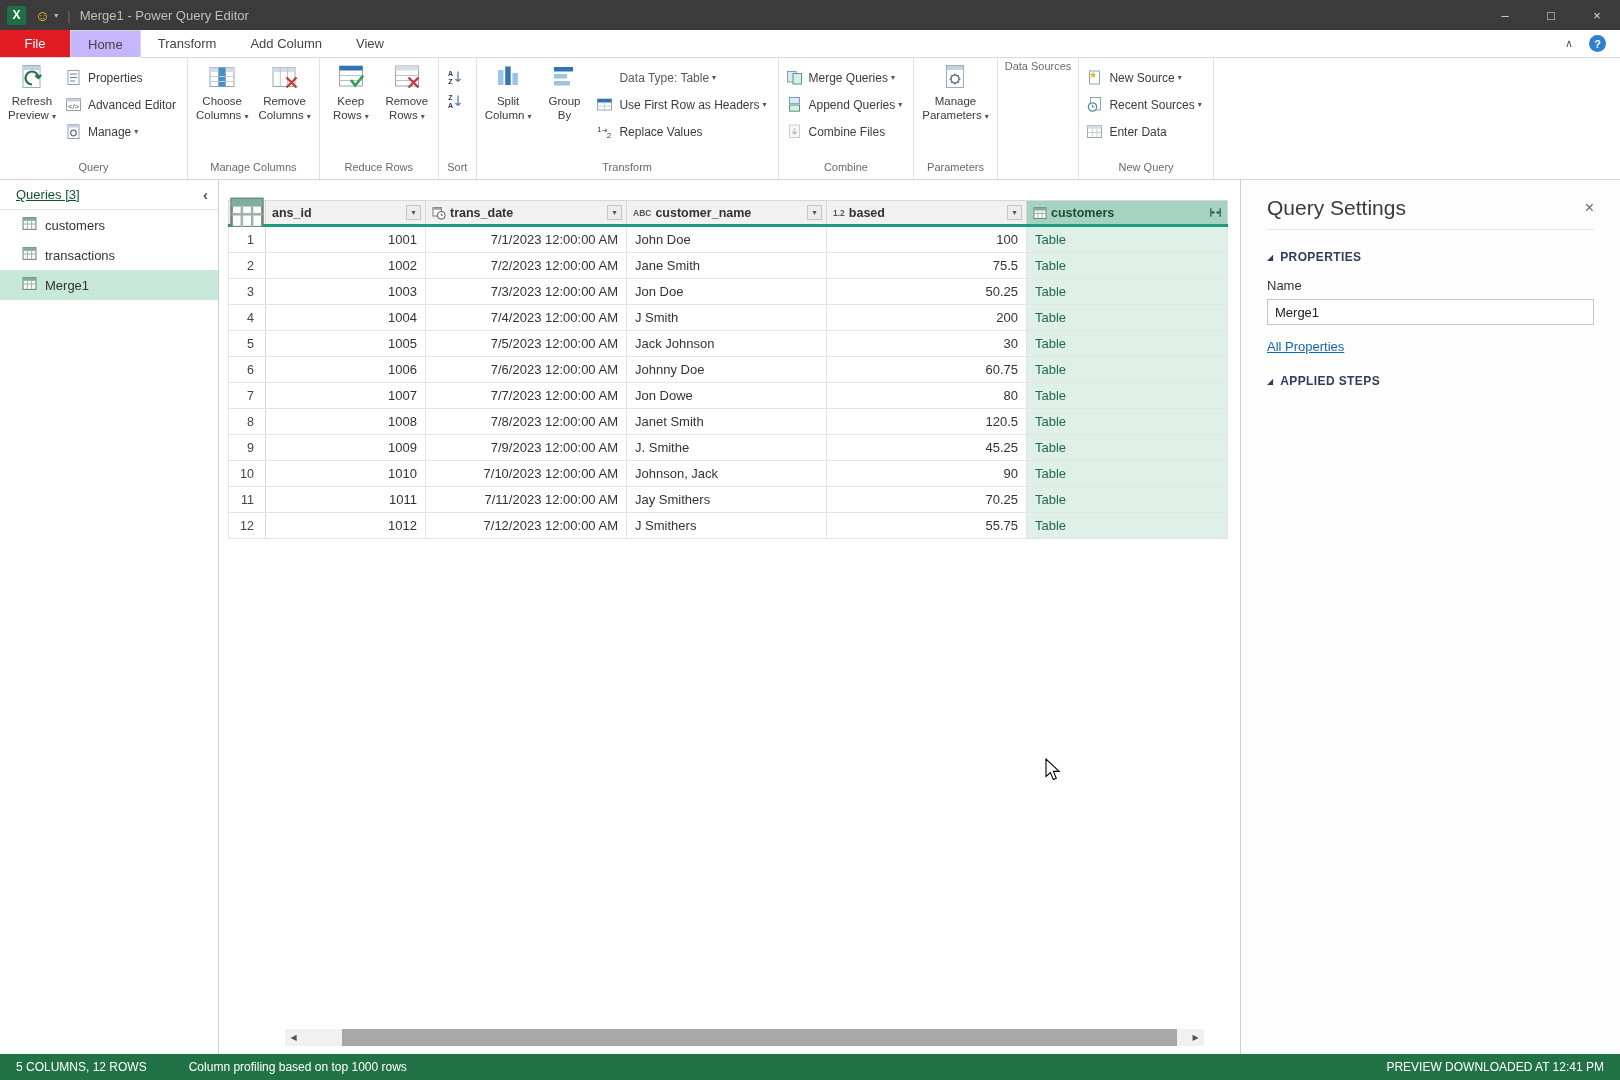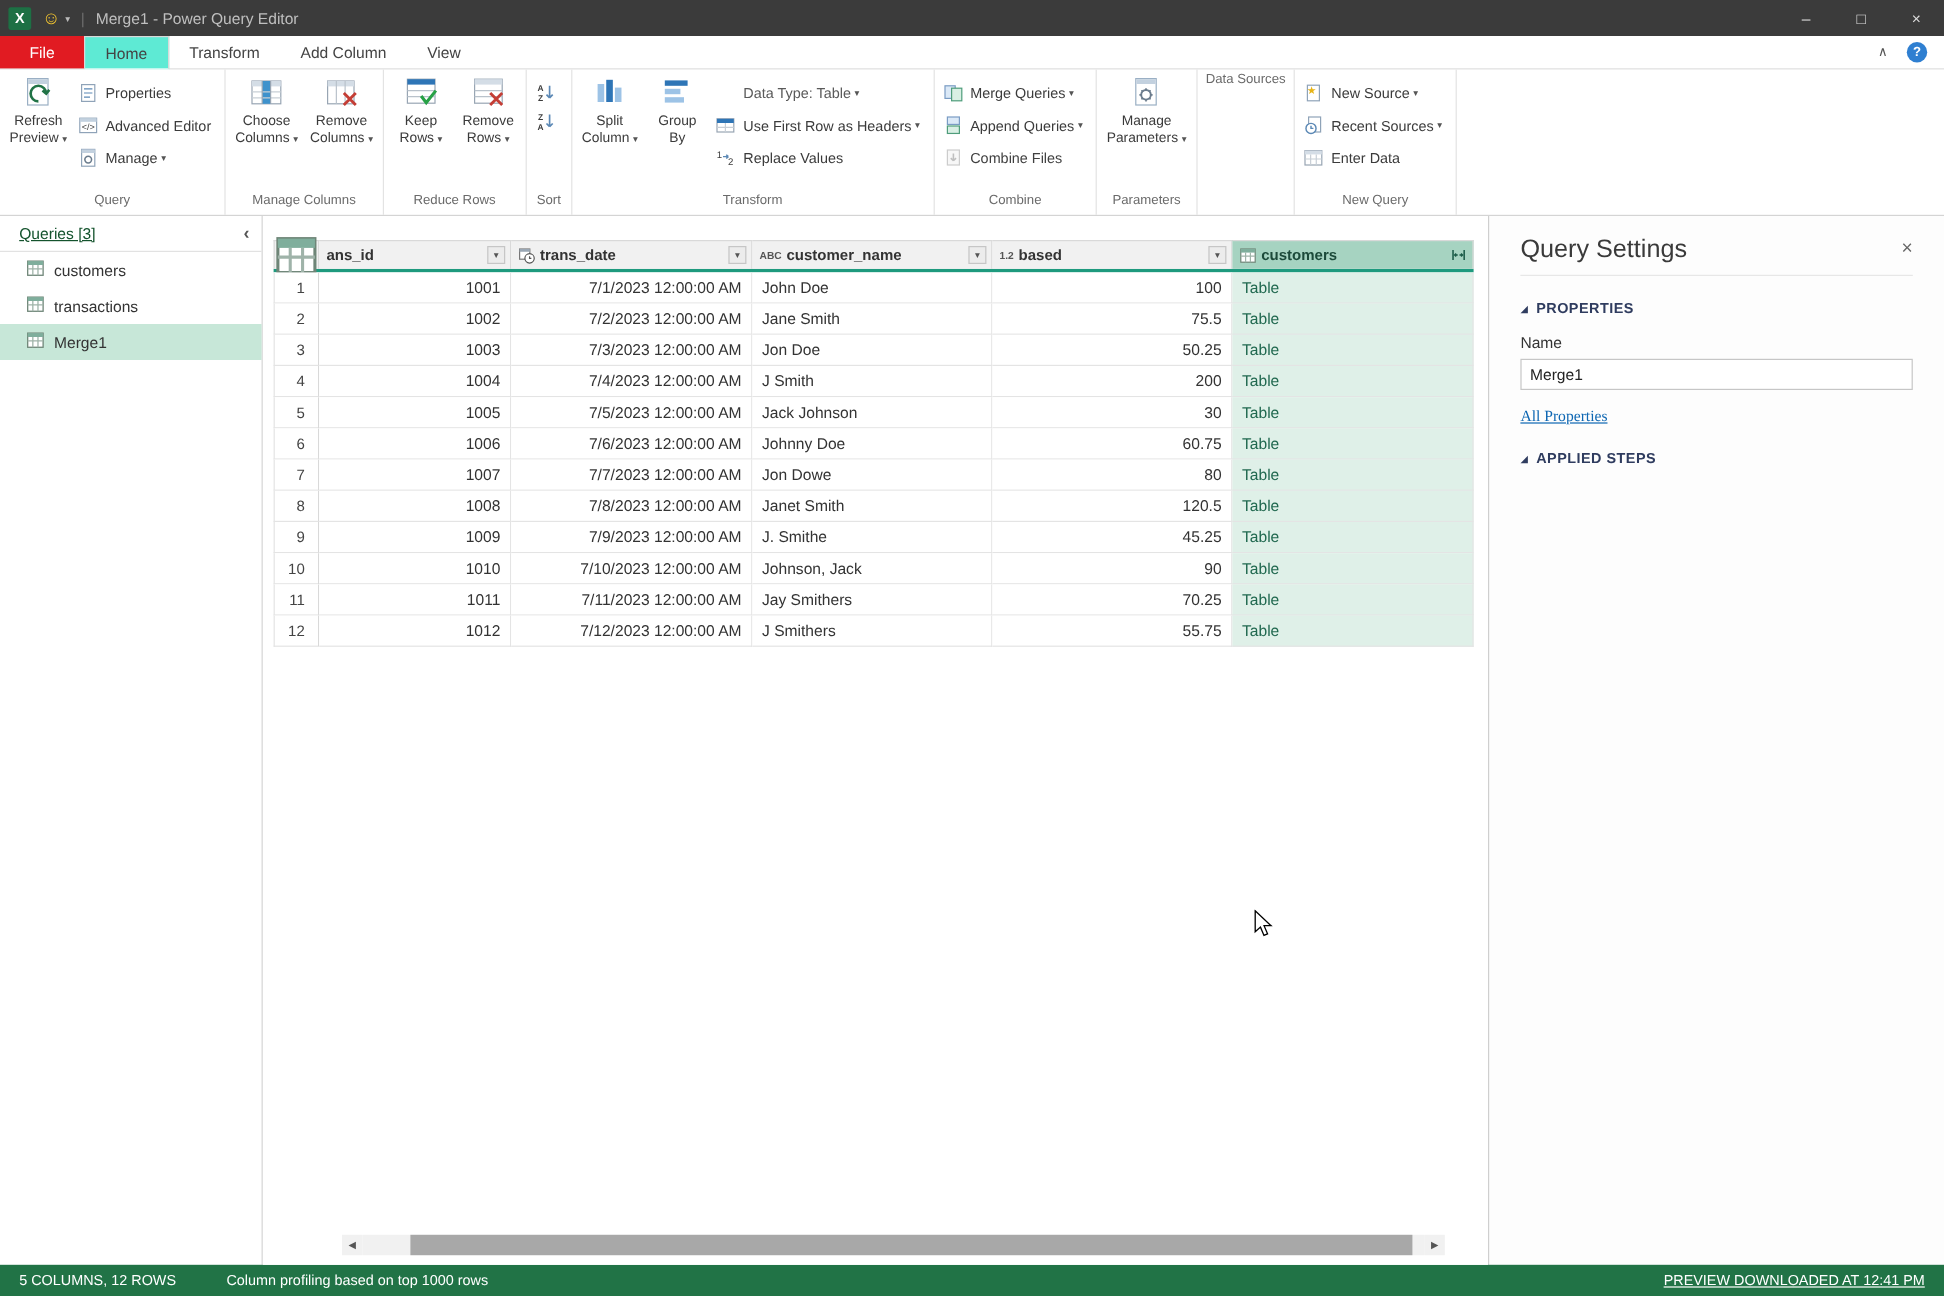--- a/index.html
+++ b/index.html
@@ -14,21 +14,21 @@
   .qat-caret{font-size:8px;color:#bbb;margin-left:4px;}
   .tb-sep{color:#6d6d6d;margin:0 9px;font-size:13px;}
   .tb-title{font-size:13px;color:#bfbfbf;}
   .tb-controls{margin-left:auto;display:flex;height:100%;}
   .tb-btn{width:46px;display:flex;align-items:center;justify-content:center;color:#ddd;font-size:13px;}
 
   
   .tabrow{height:28px;background:#fff;display:flex;align-items:stretch;border-bottom:1px solid #d8d8d8;flex:0 0 auto;}
   .tab-file{width:70px;background:#e11b22;color:#fff;display:flex;align-items:center;justify-content:center;}
   .tab{padding:0 17px;display:flex;align-items:center;color:#444;}
-  .tab.active{border:1px solid #d8d8d8;border-bottom:1px solid #fff;margin-bottom:-1px;background:#5eead4;}
+  .tab.active{border:1px solid #d8d8d8;border-bottom:1px solid #fff;margin-bottom:-1px;background:#c4b5fd;}
   .tabs-right{margin-left:auto;display:flex;align-items:center;gap:16px;padding-right:14px;}
   .rib-collapse{color:#555;font-size:11px;}
   .help-btn{width:17px;height:17px;border-radius:50%;background:#2f7fd1;color:#fff;font-size:11px;font-weight:bold;display:flex;align-items:center;justify-content:center;}
 
   
   .ribbon{height:122px;background:#fff;border-bottom:1px solid #d4d4d4;display:flex;flex:0 0 auto;}
   .rgroup{display:flex;flex-direction:column;border-right:1px solid #e3e3e3;padding:0 3px;}
   .rg-content{flex:1;display:flex;align-items:flex-start;}
   .rg-label{height:20px;line-height:17px;text-align:center;font-size:11px;color:#6a6a6a;white-space:nowrap;padding:0 4px;}
   .rbtn-big{min-width:56px;padding:5px 5px 0 5px;display:flex;flex-direction:column;align-items:center;text-align:center;}
@@ -85,30 +85,30 @@
   
   .settings{width:380px;border-left:1px solid #cfcfcf;background:#fdfdfd;flex:0 0 auto;padding:0 26px;}
   .qs-head{display:flex;align-items:center;padding:16px 0 9px 0;border-bottom:1px solid #e7e7e7;}
   .qs-title{font-size:21px;font-weight:300;color:#3a3a3a;}
   .qs-close{margin-left:auto;color:#666;font-size:16px;}
   .qs-sec{display:flex;align-items:center;gap:7px;margin-top:20px;}
   .qs-tri{font-size:8px;color:#2f3c5f;}
   .qs-sech{font-size:12px;font-weight:bold;color:#2f3c5f;letter-spacing:0.4px;}
   .qs-namelbl{margin-top:14px;color:#333;}
   .qs-input{margin-top:6px;width:100%;height:26px;border:1px solid #c6c6c6;background:#fff;font-size:13px;padding:0 7px;font-family:inherit;color:#222;display:block;}
-  .qs-link{margin-top:14px;color:#0e67b3;display:inline-block;font-family:Liberation Serif, serif;}
+  .qs-link{margin-top:14px;color:#0e67b3;display:inline-block;}
   .steps-box{margin-top:14px;border:1px solid #ddd;background:#fff;height:572px;}
   .step{height:24px;display:flex;align-items:center;padding:0 9px;color:#333;}
   .step.selected{background:#d5d5d5;}
   .step-gear{margin-left:auto;color:#777;font-size:13px;}
 
   
   .statusbar{height:26px;background:#217346;color:#fff;display:flex;align-items:center;padding:0 16px;font-size:12px;flex:0 0 auto;}
   .sbar-l2{margin-left:42px;text-align:center;}
-  .sbar-r{margin-left:auto;text-decoration:underline;}
+  .sbar-r{margin-left:auto;}
 
   .cursor{position:absolute;left:1045px;top:758px;z-index:50;pointer-events:none;}
 </style>
 </head>
 <body>
 
 <div class="app">
 
   <div class="titlebar">
     <span class="excel-logo">X</span>

